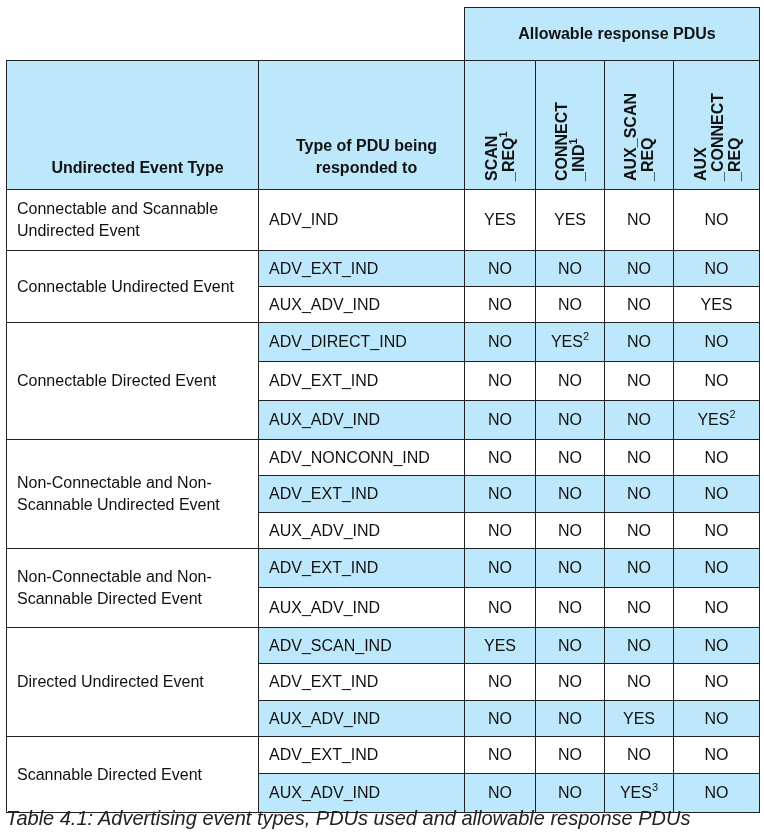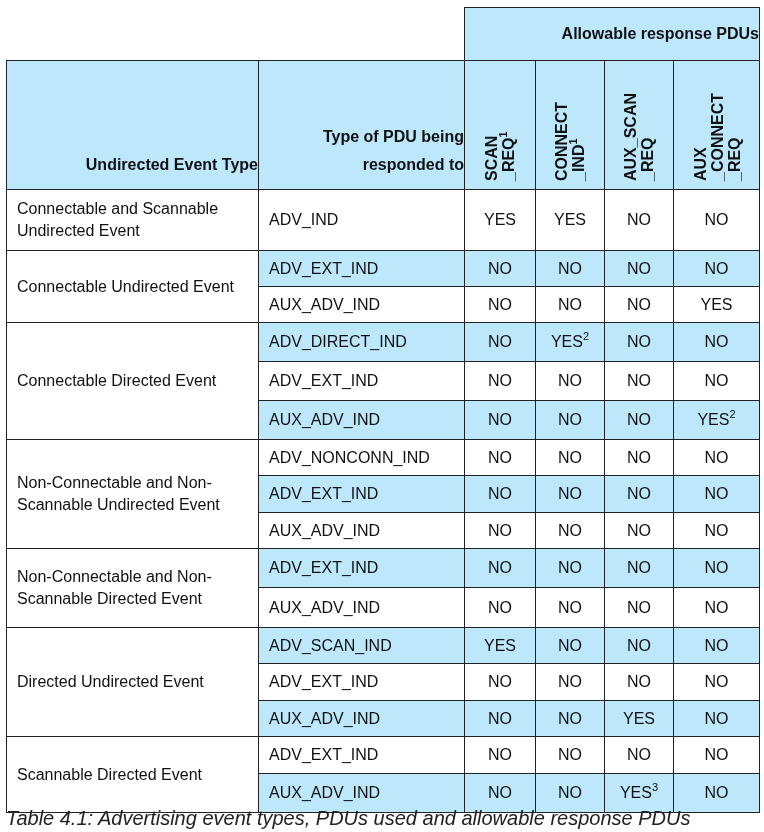--- a/index.html
+++ b/index.html
@@ -1,23 +1,23 @@
 <!DOCTYPE html>
 <html><head>
 <meta charset="utf-8">
 <style>
   html, body { margin:0; padding:0; background:#ffffff; }
   body { width:764px; height:832px; position:relative; overflow:hidden;
          font-family:"Liberation Sans", sans-serif; color:#111; }
   .tbl { position:absolute; left:6px; top:7px; border-collapse:collapse; table-layout:fixed; }
   .tbl td, .tbl th { border:1.5px solid #222; padding:0; font-size:16px; }
   .blank { border-top:none !important; border-left:none !important; background:#fff; }
-  .hdr { background:#bde7fb; font-weight:bold; text-align:right; vertical-align:bottom; }
+  .hdr { background:#bde7fb; font-weight:bold; text-align:center; vertical-align:bottom; }
   .grouphdr { height:52px; padding-left:10px !important; vertical-align:middle !important; font-weight:bold; font-size:16px; }
-  .colhdr { height:118px; padding:0 0 10px 10px !important; font-size:16px; line-height:28px; }
+  .colhdr { height:118px; padding:0 0 10px 10px !important; font-size:16px; line-height:22px; }
   .vert { height:118px; vertical-align:bottom; text-align:left; padding:0 !important; position:relative; }
   .vert .vt { position:absolute; left:50%; bottom:8px; transform-origin:left bottom;
               transform:rotate(-90deg) translate(0, 50%); white-space:pre; font-weight:bold; font-size:16px; line-height:17px; text-align:left; }
   .evt { padding-left:10px !important; vertical-align:middle; line-height:22px; font-size:16px; background:#fff; }
   .pdu { padding-left:10px !important; font-size:16px; }
   .val { text-align:center; font-size:16px; }
   tr.shade td.pdu, tr.shade td.val { background:#bde7fb; }
   sup { font-size:11px; vertical-align:7px; line-height:0; }
   .caption { position:absolute; left:6px; top:807px; font-style:italic; font-size:20px; color:#222; }
 </style>

